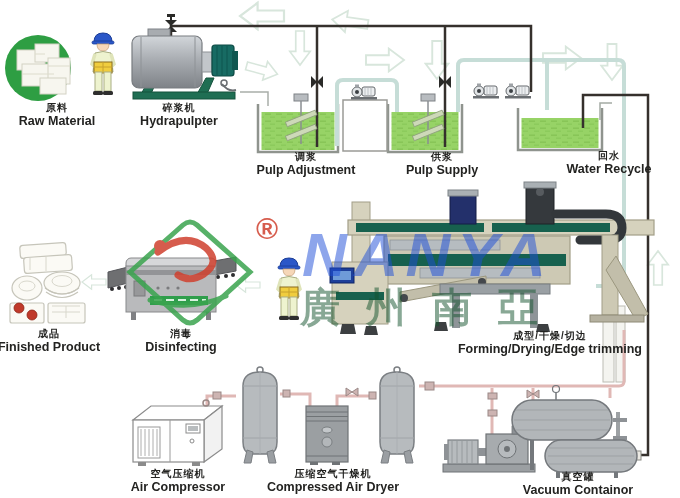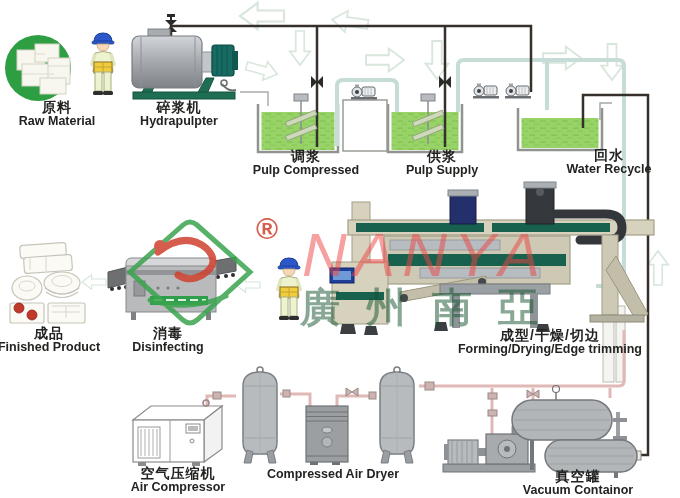--- a/index.html
+++ b/index.html
@@ -2,29 +2,29 @@
 <html><head>
 <meta charset="utf-8">
 <style>
   html,body{margin:0;padding:0;background:#ffffff;}
   .canvas{
     position:relative;width:680px;height:498px;background:#ffffff;overflow:hidden;
     font-family:"Liberation Sans",sans-serif;
   }
   .canvas svg{position:absolute;left:0;top:0;}
   .lbl{position:absolute;transform:translateX(-50%);text-align:center;color:#232321;white-space:nowrap;}
-  .lbl .cn{font-size:14px;font-weight:bold;line-height:13px;letter-spacing:1px;}
+  .lbl .cn{font-size:10px;font-weight:bold;line-height:13px;letter-spacing:1px;}
   .lbl .en{font-size:12.5px;font-weight:bold;line-height:14px;}
   .wm-reg{
     position:absolute;left:256px;top:214px;font-size:30px;font-weight:bold;
     color:#d0402e;opacity:.85;line-height:30px;
   }
   .wm-brand{
-    position:absolute;left:302px;top:224px;width:300px;font-size:62px;font-weight:normal;
-    color:#ef4444;opacity:.5;letter-spacing:7px;line-height:62px;font-style:italic;
+    position:absolute;left:302px;top:224px;width:300px;font-size:62px;font-weight:bold;
+    color:#1d4ed8;opacity:.5;letter-spacing:7px;line-height:62px;font-style:italic;
   }
   .wm-brand-cn{
     position:absolute;left:300px;top:286px;font-size:40px;font-weight:bold;
     color:#14532d;opacity:.5;letter-spacing:26px;line-height:42px;
   }
   .wm-layer{pointer-events:none;}
 </style>
 </head>
 <body>
 
@@ -341,47 +341,48 @@
   <div class="lbl" style="left:57px;top:101px;">
     <div class="cn">原料</div>
     <div class="en">Raw Material</div>
   </div>
   <div class="lbl" style="left:179px;top:101px;">
     <div class="cn">碎浆机</div>
     <div class="en">Hydrapulpter</div>
   </div>
   <div class="lbl" style="left:306px;top:150px;">
     <div class="cn">调浆</div>
-    <div class="en">Pulp Compressed</div>
+    <div class="en">Pulp Adjustment</div>
   </div>
   <div class="lbl" style="left:442px;top:150px;">
     <div class="cn">供浆</div>
     <div class="en">Pulp Supply</div>
   </div>
   <div class="lbl" style="left:561px;top:149px;margin-left:48px;">
     <div class="cn">回水</div>
     <div class="en">Water Recycle</div>
   </div>
   <div class="lbl" style="left:49px;top:327px;">
     <div class="cn">成品</div>
     <div class="en">Finished Product</div>
   </div>
-  <div class="lbl" style="left:168px;top:327px;">
+  <div class="lbl" style="left:181px;top:327px;">
     <div class="cn">消毒</div>
     <div class="en">Disinfecting</div>
   </div>
   <div class="lbl" style="left:502px;top:329px;margin-left:48px;">
     <div class="cn">成型/干燥/切边</div>
     <div class="en">Forming/Drying/Edge trimming</div>
   </div>
   <div class="lbl" style="left:178px;top:467px;">
     <div class="cn">空气压缩机</div>
     <div class="en">Air Compressor</div>
   </div>
   <div class="lbl" style="left:333px;top:467px;">
+    <div class="cn">压缩空气干燥机</div>
     <div class="en">Compressed Air Dryer</div>
   </div>
   <div class="lbl" style="left:578px;top:470px;">
     <div class="cn">真空罐</div>
     <div class="en">Vacuum Containor</div>
   </div>
 
   <svg class="wm-layer" width="680" height="498" viewBox="0 0 680 498">
     <g opacity="0.85">
       <path d="M130,272 L183,225 Q190,219 197,225 L250,272 L197,320 Q190,326 183,320 Z" fill="none" stroke="#3aa44e" stroke-width="5"></path>

